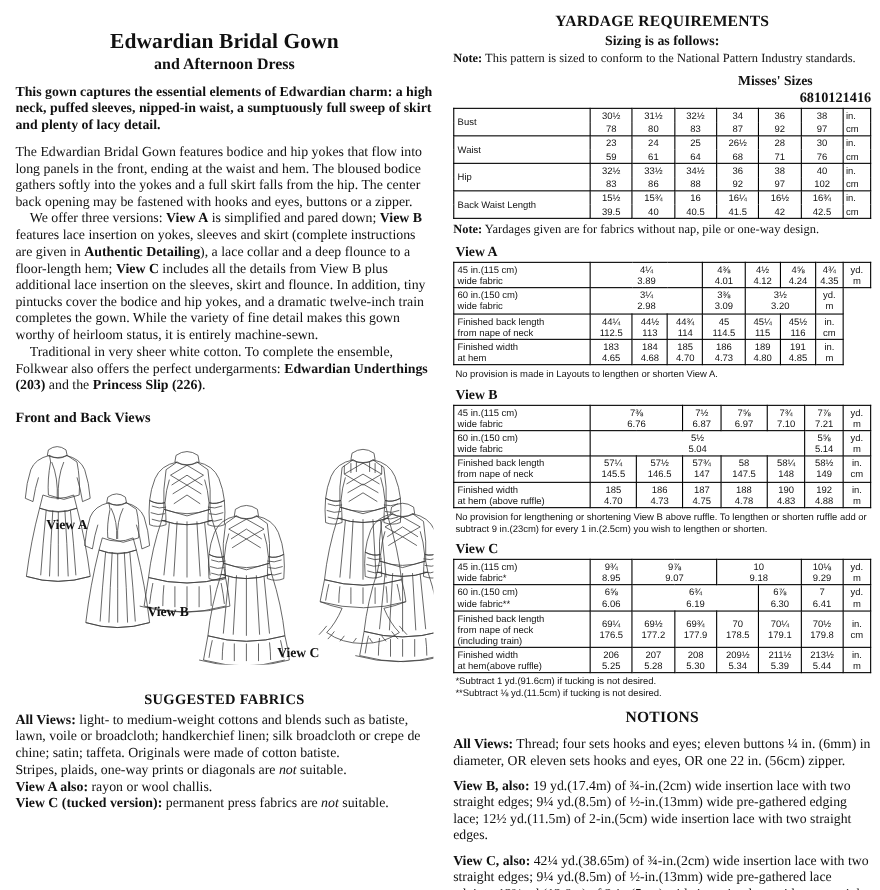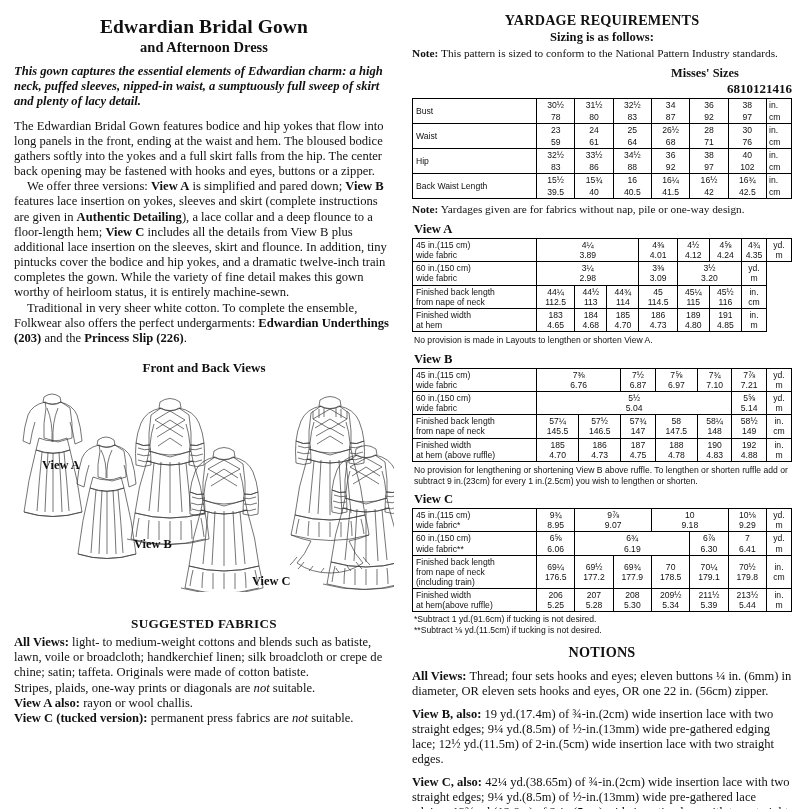--- a/index.html
+++ b/index.html
@@ -7,36 +7,36 @@
     background: #ffffff;
   }
   body {
     width: 800px; height: 809px;
     font-family: "Liberation Serif", serif;
     color: #111;
     overflow: hidden;
     position: relative;
   }
   .page { display: flex; width: 800px; height: 809px; }
-  .col-left  { width: 408px; padding: 12px 14px 0 14px; box-sizing: border-box; }
+  .col-left  { width: 408px; padding: 12px 14px 0 14px; box-sizing: border-box; margin-top: 12px; }
   .col-right { width: 392px; padding: 12px 8px 0 4px; box-sizing: border-box; }
 
   
   h1.title {
     font-family: "Liberation Serif", serif;
     font-weight: bold; text-align: center;
     font-size: 19.5px; line-height: 1.12; margin: 4px 0 0 0;
     letter-spacing: .1px;
   }
   h2.subtitle {
     font-weight: bold; text-align: center;
     font-size: 14.5px; margin: 1px 0 8px 0;
   }
   .lede {
-    font-style: italic; font-weight: bold;
+    font-weight: bold;
     font-size: 12.6px; line-height: 1.21; margin: 0 0 9px 0;
   }
   p.body {
     font-size: 12.6px; line-height: 1.205; margin: 0 0 0 0;
     text-align: left;
   }
   p.body + p.body { margin-top: 0; }
   .indent { text-indent: 13px; }
   b, .b { font-weight: bold; }
   i, .i { font-style: italic; }
@@ -48,21 +48,21 @@
   }
   .rh {
     text-align: center; font-weight: bold;
     font-size: 14.2px; letter-spacing: .2px; margin: 0;
   }
   .rh2 { text-align: center; font-weight: bold; font-size: 12.6px; margin: 1px 0 2px 0; }
   .note-serif { font-size: 11.3px; line-height: 1.15; margin: 0 0 5px 0; }
 
   
   .figures-head {
-    text-align: center; font-weight: bold; font-size: 13px;
+    text-align: left; font-weight: bold; font-size: 13px;
     margin: 14px 0 2px 0;
   }
   .figures { position: relative; width: 380px; height: 228px; margin: 0 auto; }
   .figures svg { position: absolute; left: 0; top: 0; }
   .fig-label {
     position: absolute; font-weight: bold; font-size: 12.4px;
     font-family: "Liberation Serif", serif;
   }
 
   

